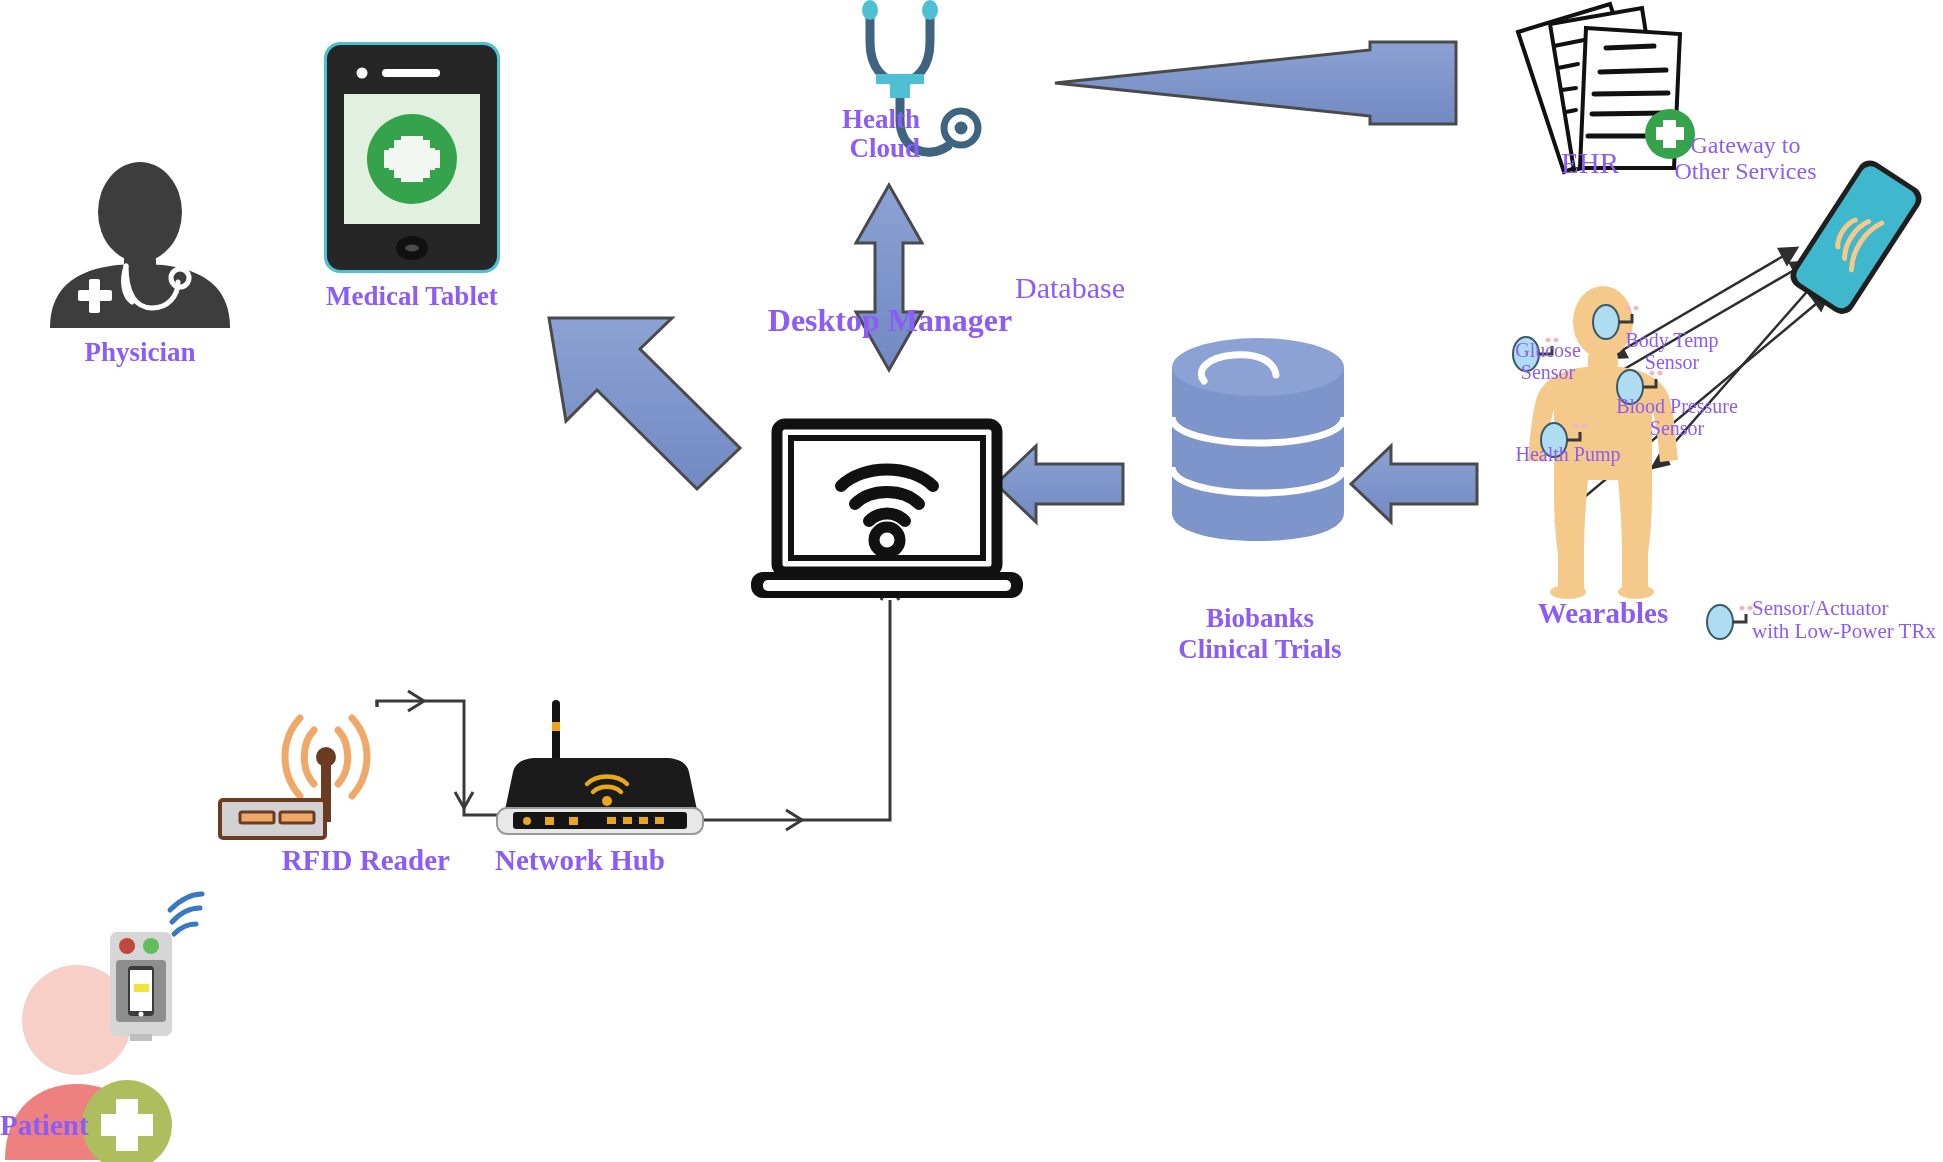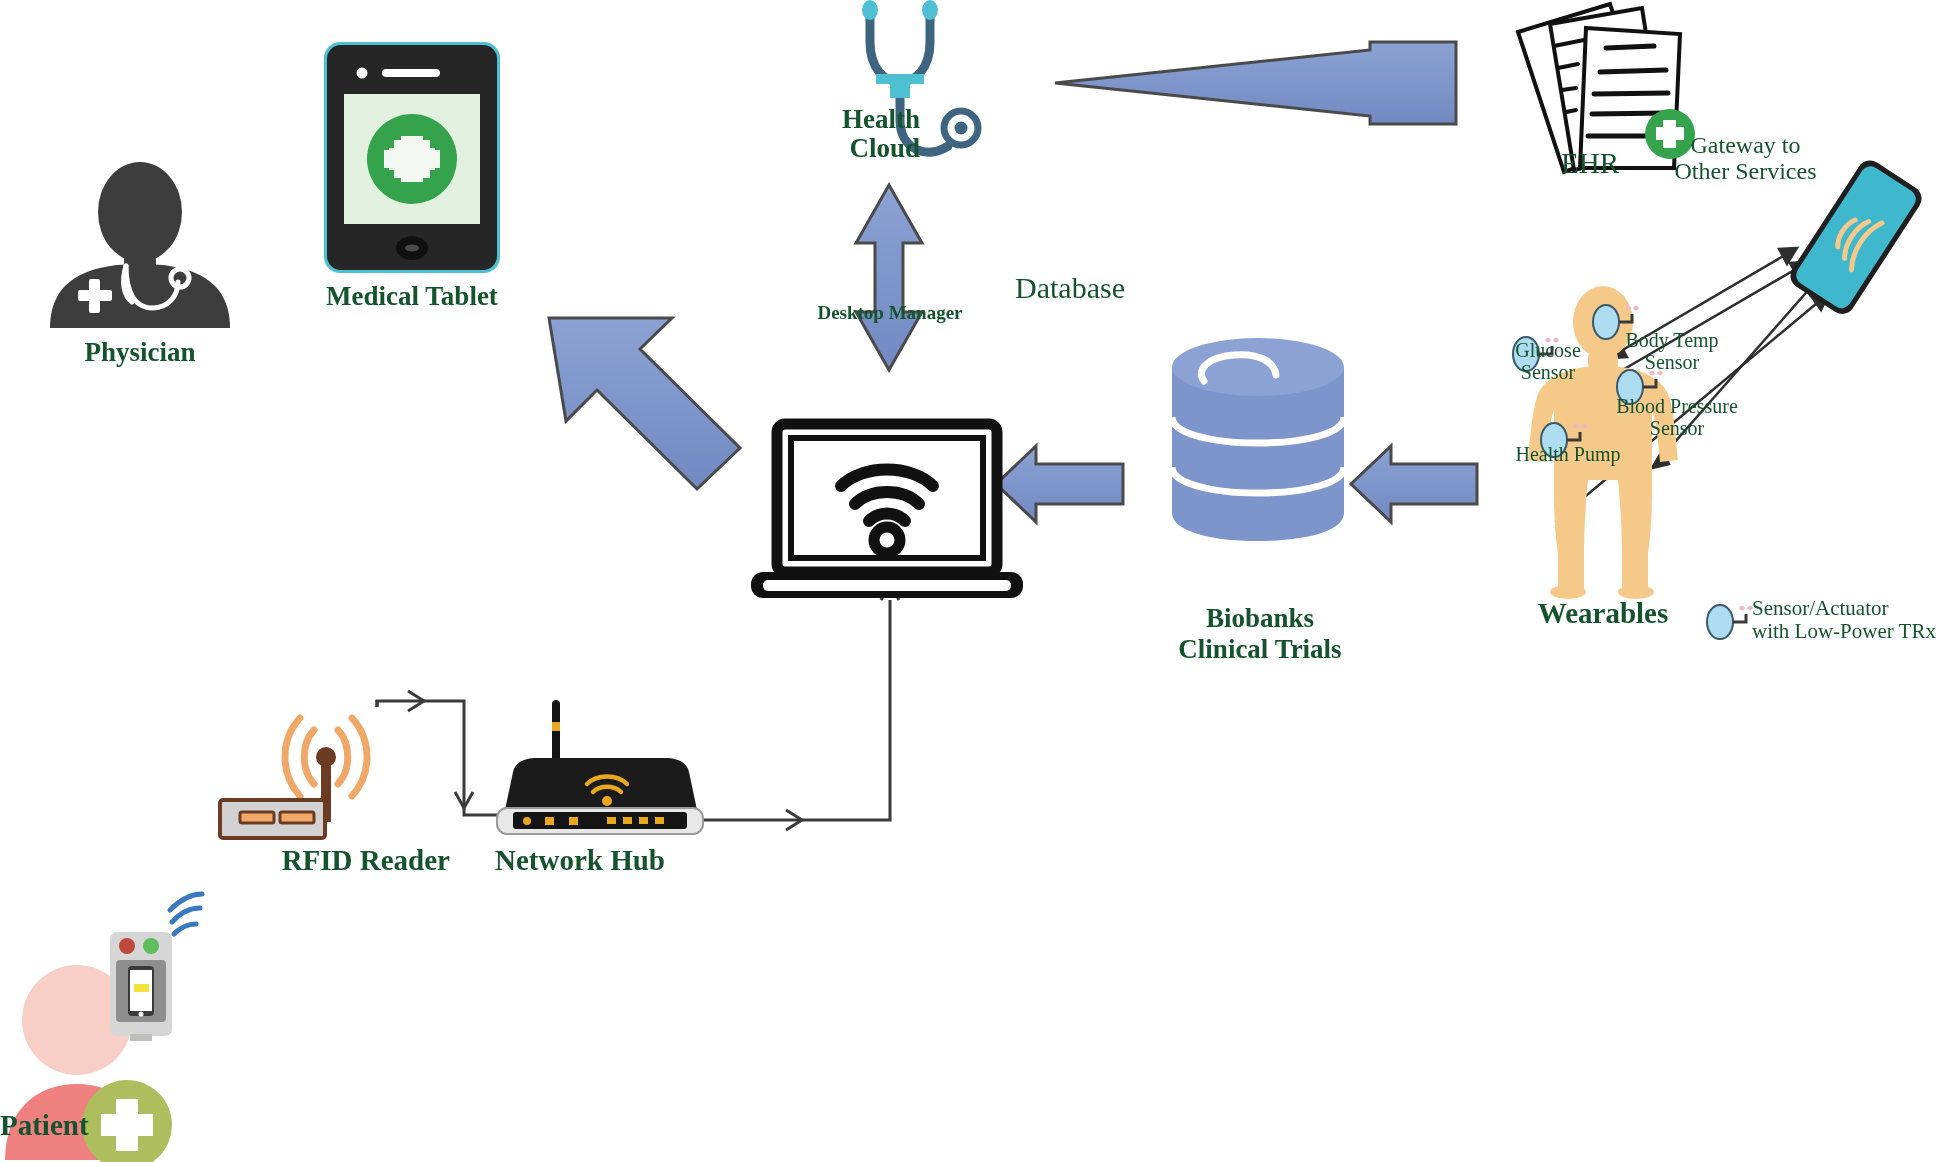--- a/index.html
+++ b/index.html
@@ -1,20 +1,20 @@
 <!DOCTYPE html>
 <html><head>
 <meta charset="utf-8">
 <title>Healthcare IoT Architecture Diagram</title>
 <style>
   html,body{margin:0;padding:0;background:#ffffff;}
   body{font-family:"Liberation Serif", serif;}
   #stage{position:relative;width:1943px;height:1162px;background:#fff;overflow:hidden;}
   .node{position:absolute;}
-  .lbl{position:absolute;text-align:center;color:#14532d;line-height:1.08;white-space:pre-line;}
+  .lbl{position:absolute;text-align:center;color:#8b5cf6;line-height:1.08;white-space:pre-line;}
   .lbl-bold{font-weight:bold;}
   svg{display:block;overflow:visible;}
   .edge-layer{position:absolute;left:0;top:0;width:1943px;height:1162px;pointer-events:none;}
 </style>
 </head>
 <body>
 
 <div id="stage">
 
   <svg class="edge-layer" viewBox="0 0 1943 1162">
@@ -165,21 +165,21 @@
         <line x1="104" y1="90" x2="118" y2="88"></line>
         <line x1="108" y1="112" x2="118" y2="110"></line>
       </g>
       <circle cx="212" cy="134" r="25" fill="#34A34C"></circle>
       <rect x="198" y="127" width="28" height="13" fill="#ffffff"></rect>
       <rect x="205" y="120" width="13" height="28" fill="#ffffff"></rect>
     </svg>
   </div>
   <div class="lbl" style="left:1480px;top:148px;width:220px;font-size:29px;">EHR</div>
 
-  <div class="lbl lbl-bold" style="left:700px;top:303px;width:380px;font-size:19px;">Desktop Manager</div>
+  <div class="lbl lbl-bold" style="left:700px;top:303px;width:380px;font-size:32px;">Desktop Manager</div>
   <div class="node" style="left:745px;top:420px;width:285px;height:190px;">
     <svg width="285" height="190" viewBox="0 0 285 190">
       <rect x="32" y="4" width="220" height="148" rx="8" fill="none" stroke="#111" stroke-width="11"></rect>
       <rect x="46" y="18" width="192" height="120" fill="#ffffff" stroke="#111" stroke-width="6"></rect>
       <g fill="none" stroke="#111" stroke-width="12" stroke-linecap="round">
         <path d="M96,66 C118,44 166,44 188,66"></path>
         <path d="M110,84 C126,68 158,68 174,84"></path>
         <path d="M124,101 C134,91 150,91 160,101"></path>
       </g>
       <circle cx="142" cy="120" r="13" fill="none" stroke="#111" stroke-width="11"></circle>

